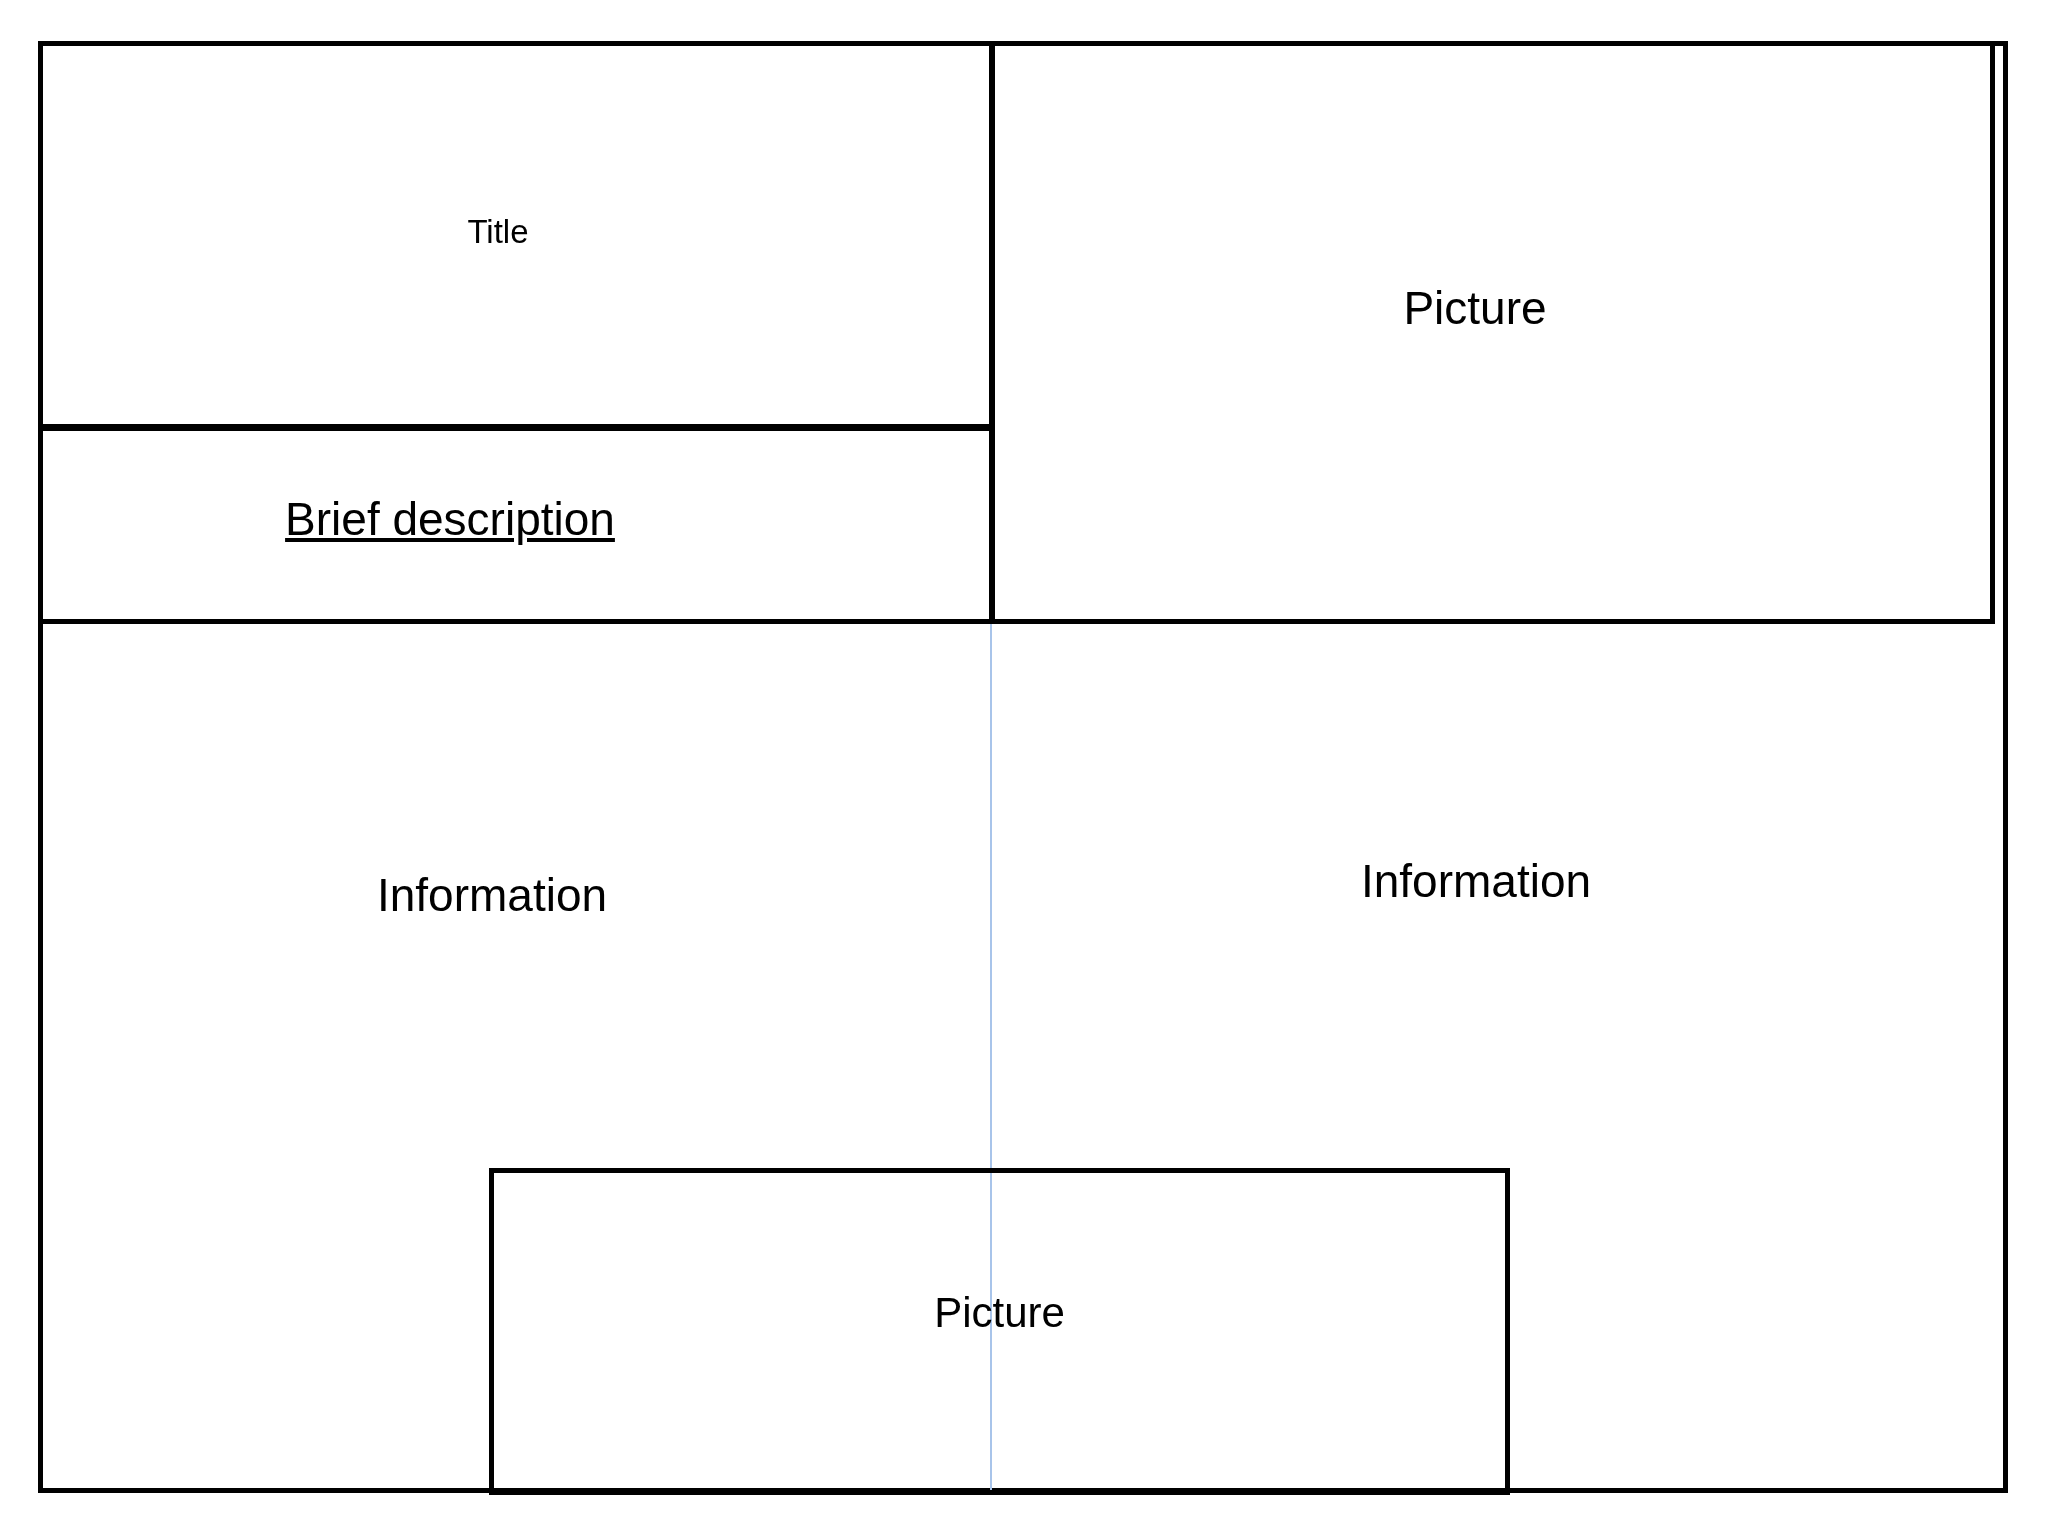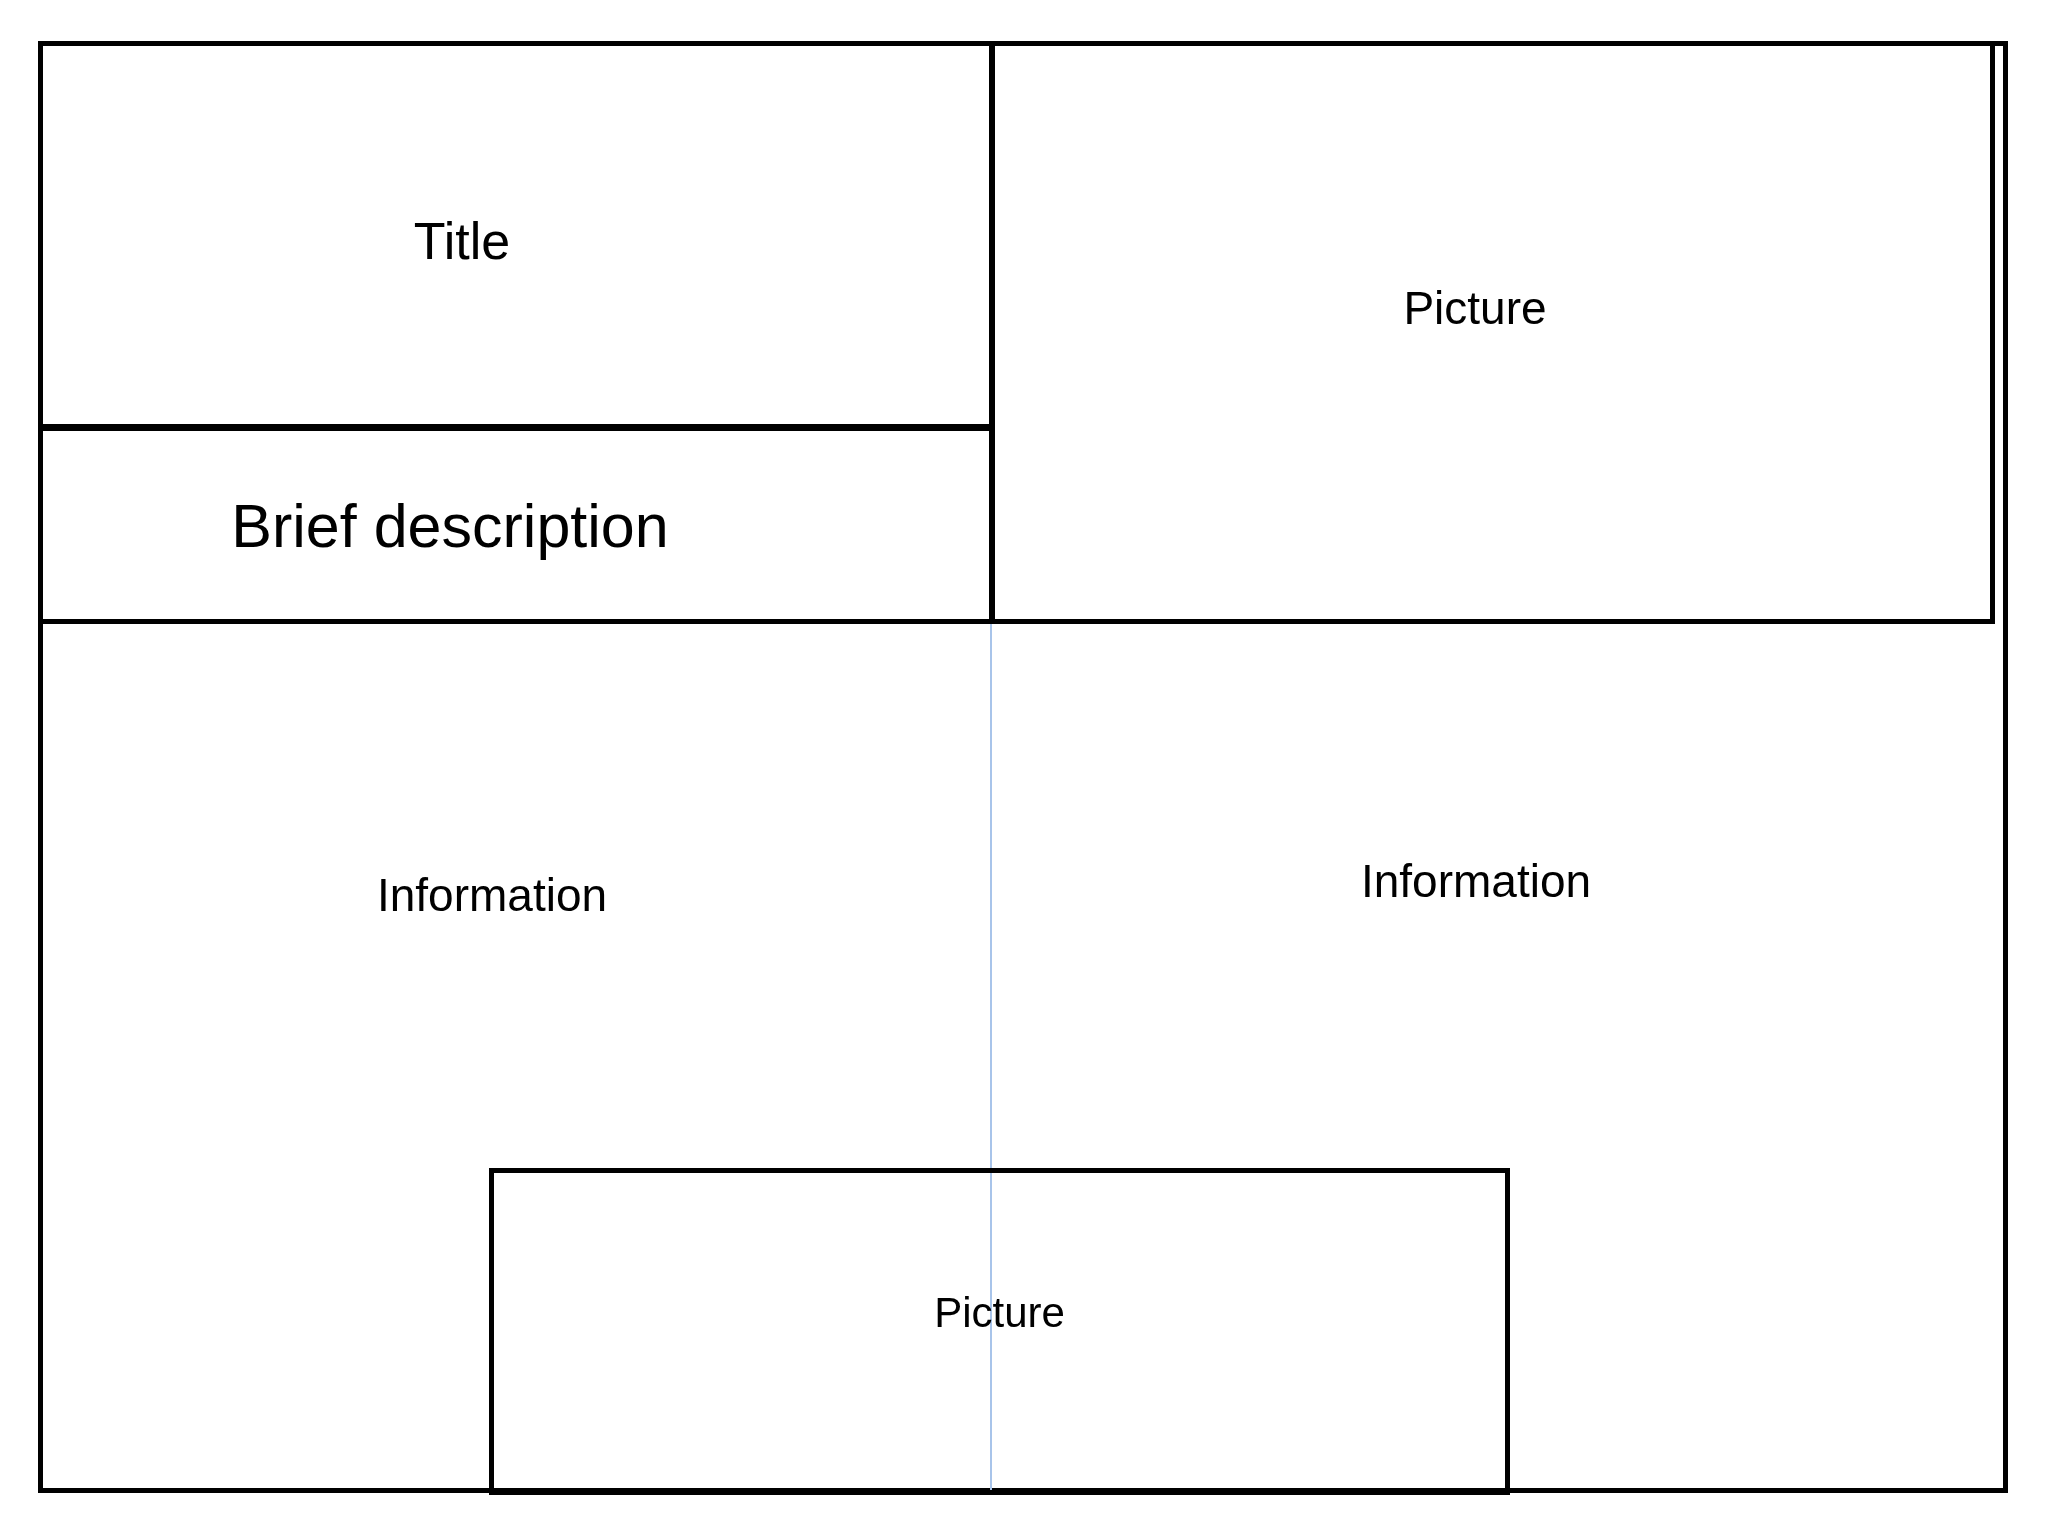--- a/index.html
+++ b/index.html
@@ -103,29 +103,31 @@
     font-family: "Liberation Sans", sans-serif;
     font-weight: 400;
     line-height: 1;
   }
 
   .label-title {
     left: 0;
     top: 215px;
     width: 924px;
     text-align: center;
-    font-size: 52px;
+    font-size: 33px;
+    padding-left: 36px;
   }
 
   .label-desc {
     left: 0;
     top: 496px;
     width: 900px;
     text-align: center;
-    font-size: 61px;
+    font-size: 46px;
+    text-decoration: underline;
   }
 
   .label-picture-top {
     left: 1003px;
     top: 285px;
     width: 944px;
     text-align: center;
     font-size: 46px;
   }
 

